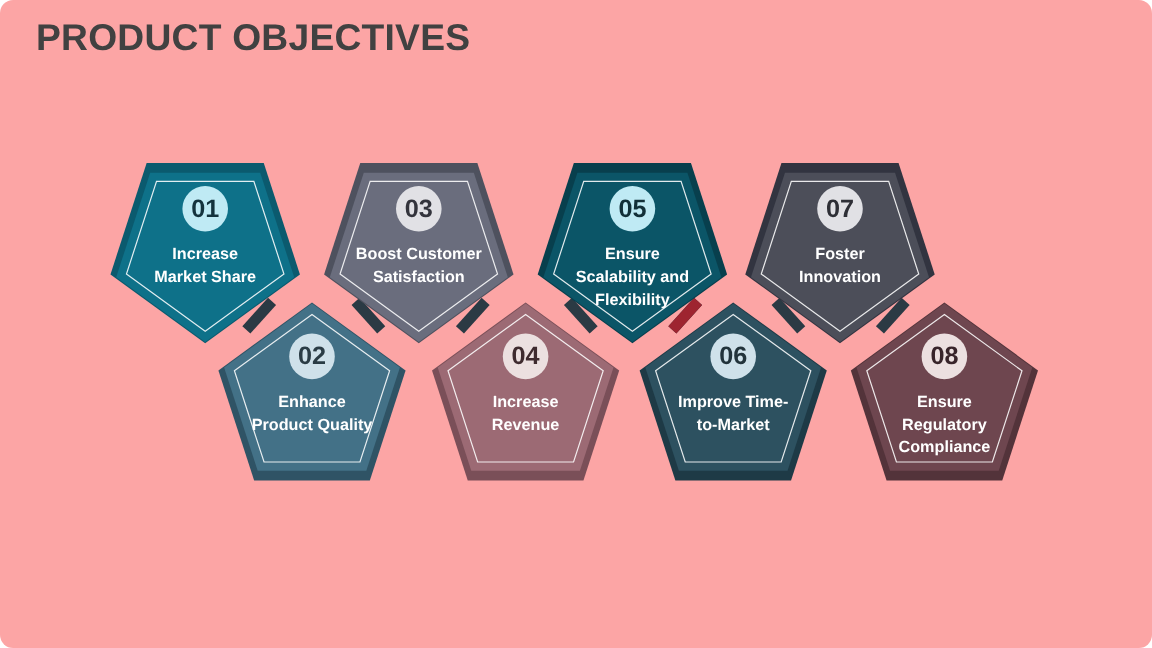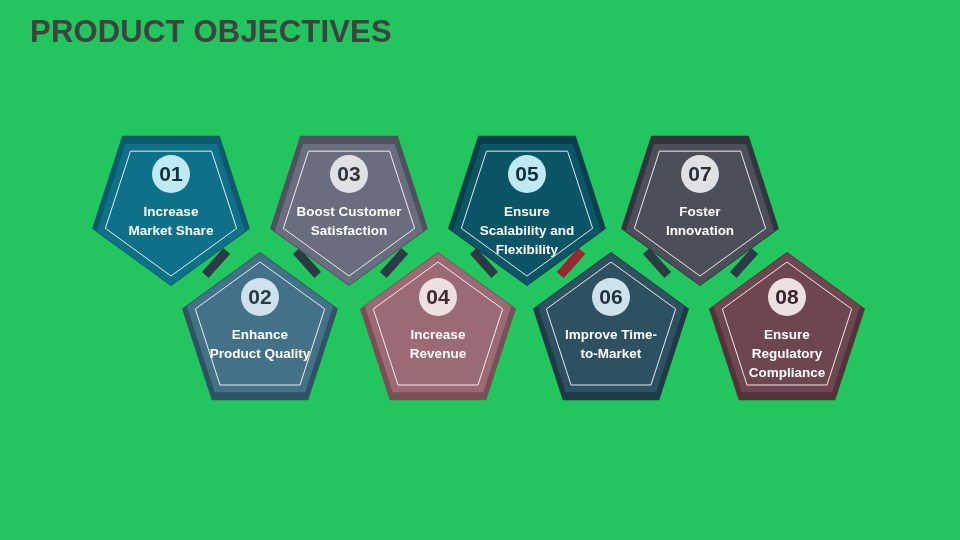--- a/index.html
+++ b/index.html
@@ -12,21 +12,22 @@
     background: #ffffff;
     font-family: "Liberation Sans", sans-serif;
     overflow: hidden;
     position: relative;
   }
   #slide {
     position: absolute;
     inset: 0;
     width: 960px;
     height: 540px;
-    background: #22c55e;
+    background: #fca5a5;
+    border-radius: 11px;
   }
   #page-title {
     position: absolute;
     left: 30px;
     top: 14px;
     font-size: 31px;
     font-weight: bold;
     letter-spacing: 0.2px;
     color: #414141;
     font-family: "Liberation Sans", sans-serif;

